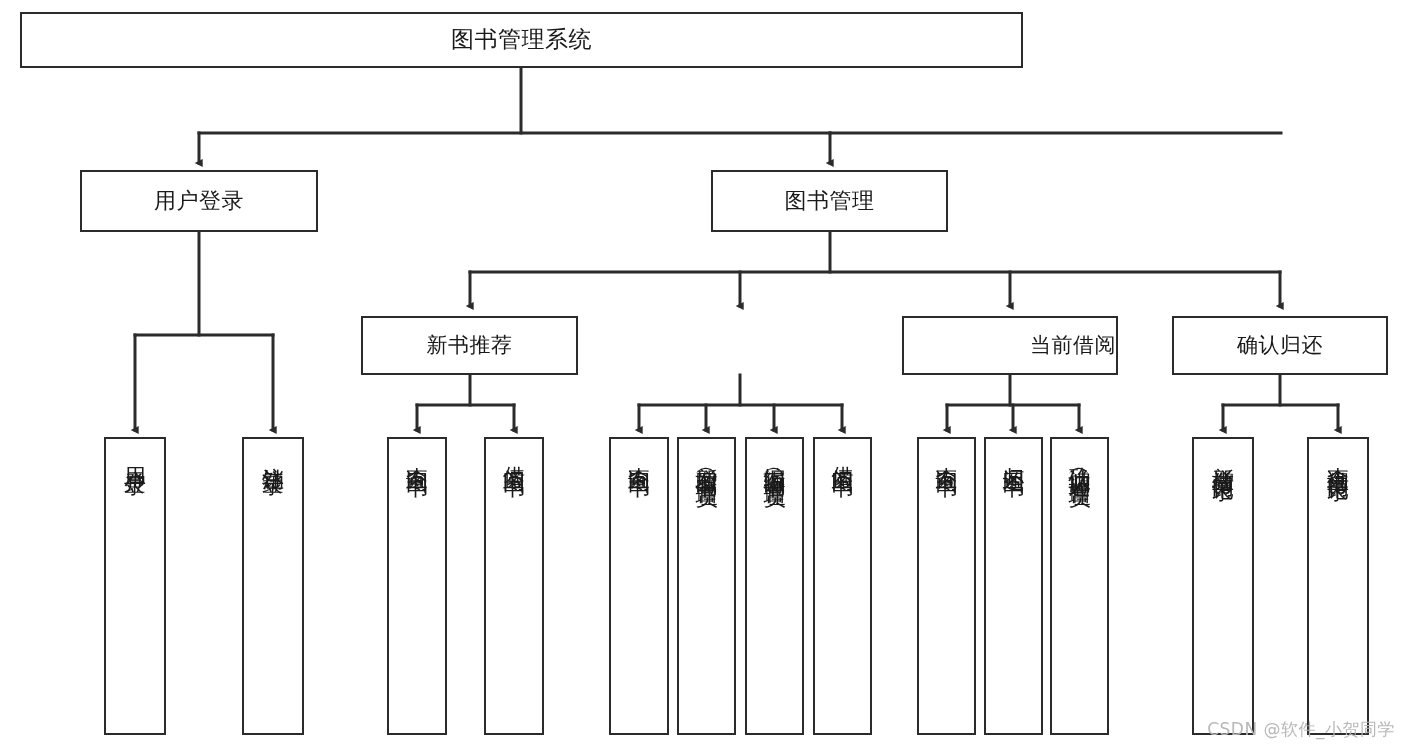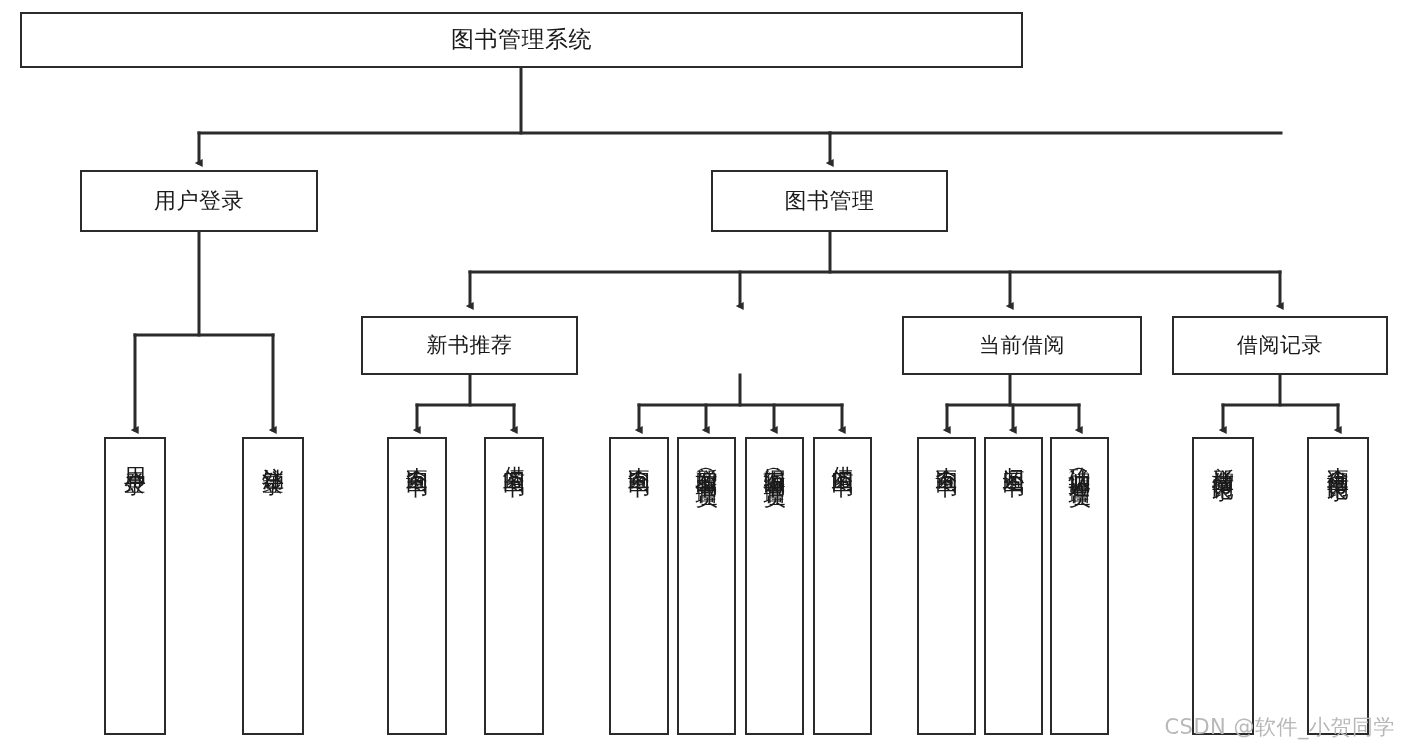--- a/index.html
+++ b/index.html
@@ -53,21 +53,21 @@
     line-height: 1;
   }
   .leaf {
     align-items: flex-start;
     padding-top: 10px;
   }
   #watermark {
     position: absolute;
     right: 10px;
     bottom: 6px;
-    font-size: 21px;
+    font-size: 17px;
     color: #b8b8b8;
     letter-spacing: 0.5px;
     white-space: nowrap;
     pointer-events: none;
   }
 </style>
 </head>
 <body>
 
 <div id="diagram-root">
@@ -131,25 +131,25 @@
   <div class="node level1" style="left:80px; top:170px; width:238px; height:62px;">
     <span class="node-label">用户登录</span>
   </div>
   <div class="node level2" style="left:361px; top:316px; width:217px; height:59px;">
     <span class="node-label">新书推荐</span>
   </div>
 
   <div class="node level1" style="left:711px; top:170px; width:237px; height:62px;">
     <span class="node-label">图书管理</span>
   </div>
-  <div class="node level2" style="left:902px; top:316px; width:240px; height:59px;">
+  <div class="node level2" style="left:902px; top:316px; width:216px; height:59px;justify-content:flex-end;">
     <span class="node-label">当前借阅</span>
   </div>
   <div class="node level2" style="left:1172px; top:316px; width:216px; height:59px;">
-    <span class="node-label">借阅记录</span>
+    <span class="node-label">确认归还</span>
   </div>
 
   <div class="node leaf" style="left:104px; top:437px; width:62px; height:298px;">
     <span class="node-label">用户登录</span>
   </div>
   <div class="node leaf" style="left:242px; top:437px; width:62px; height:298px;">
     <span class="node-label">注销登录</span>
   </div>
 
   <div class="node leaf" style="left:387px; top:437px; width:60px; height:298px;">

